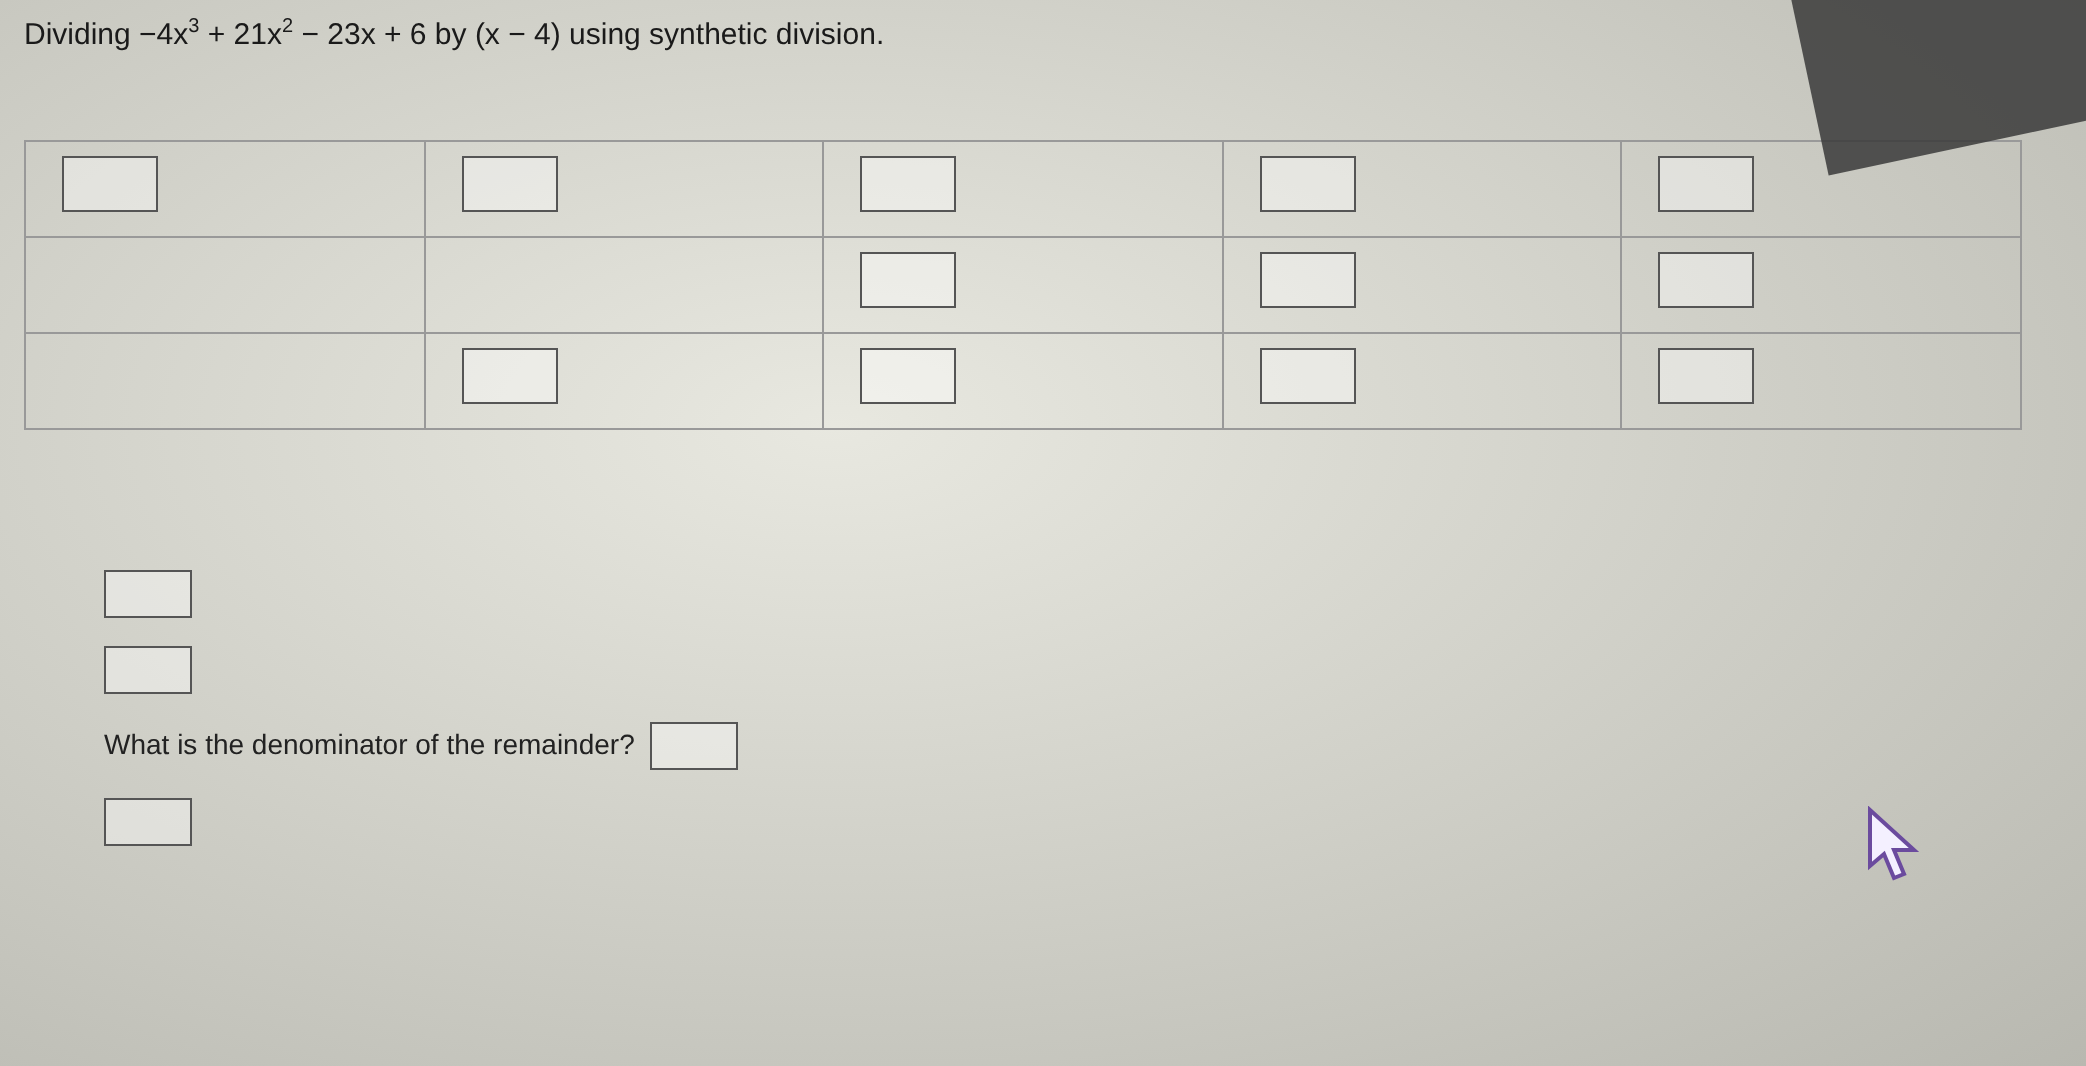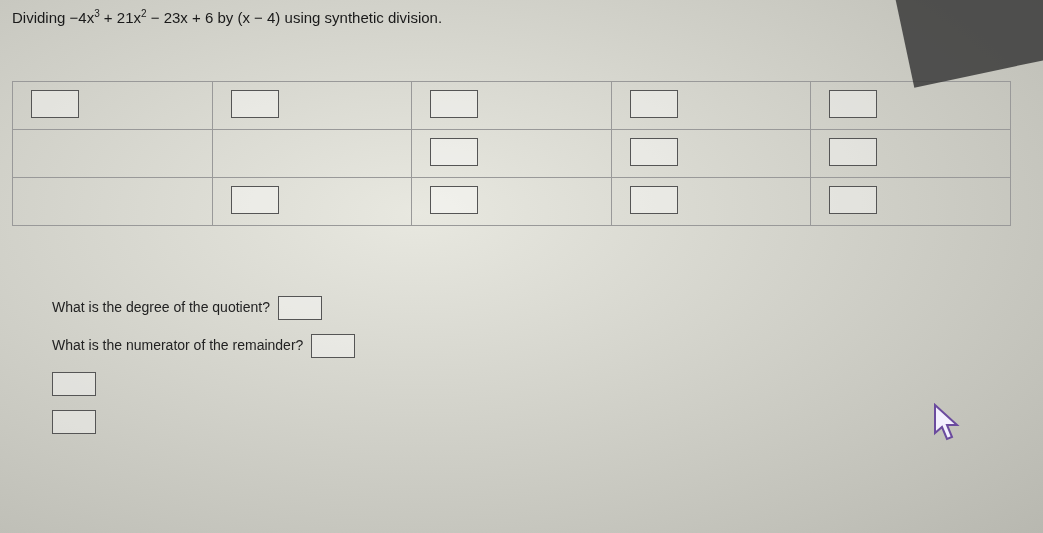--- a/index.html
+++ b/index.html
@@ -9,21 +9,21 @@
     width: 1043px;
     height: 533px;
     font-family: Arial, Helvetica, sans-serif;
     background: radial-gradient(ellipse at 40% 40%, #e8e8e0 0%, #d0d0c8 50%, #b8b8b0 100%);
     color: #222;
     position: relative;
     overflow: hidden;
   }
   .question {
     font-size: 15px;
-    margin-bottom: 55px;
+    margin-bottom: 44px;
     color: #1a1a1a;
   }
   .question sup { font-size: 10px; }
   table.syn {
     border-collapse: collapse;
     width: 98%;
     margin-bottom: 70px;
   }
   table.syn td {
     border: 1px solid #999;
@@ -92,30 +92,29 @@
     <td></td>
     <td><span class="inp"></span></td>
     <td><span class="inp"></span></td>
     <td><span class="inp"></span></td>
     <td><span class="inp"></span></td>
   </tr>
 </tbody>
   </table>
 
 <div class="qrow">
-  <span class="lbl">What is the degree of the quotient?</span>
   <span class="inp"></span>
 </div>
 
 <div class="qrow">
-  <span class="lbl">What is the numerator of the remainder?</span>
   <span class="inp"></span>
 </div>
 
 <div class="qrow">
+  <span class="lbl">What is the denominator of the remainder?</span>
   <span class="inp"></span>
 </div>
 
 <div class="qrow">
   <span class="inp"></span>
 </div>
 
 <svg class="cursor" width="32" height="40" viewBox="0 0 32 40">
   <path d="M4 2 L4 30 L11 24 L16 36 L21 34 L16 22 L26 22 Z" fill="#f4f0ff" stroke="#6b4b9e" stroke-width="2"></path>
 </svg>

